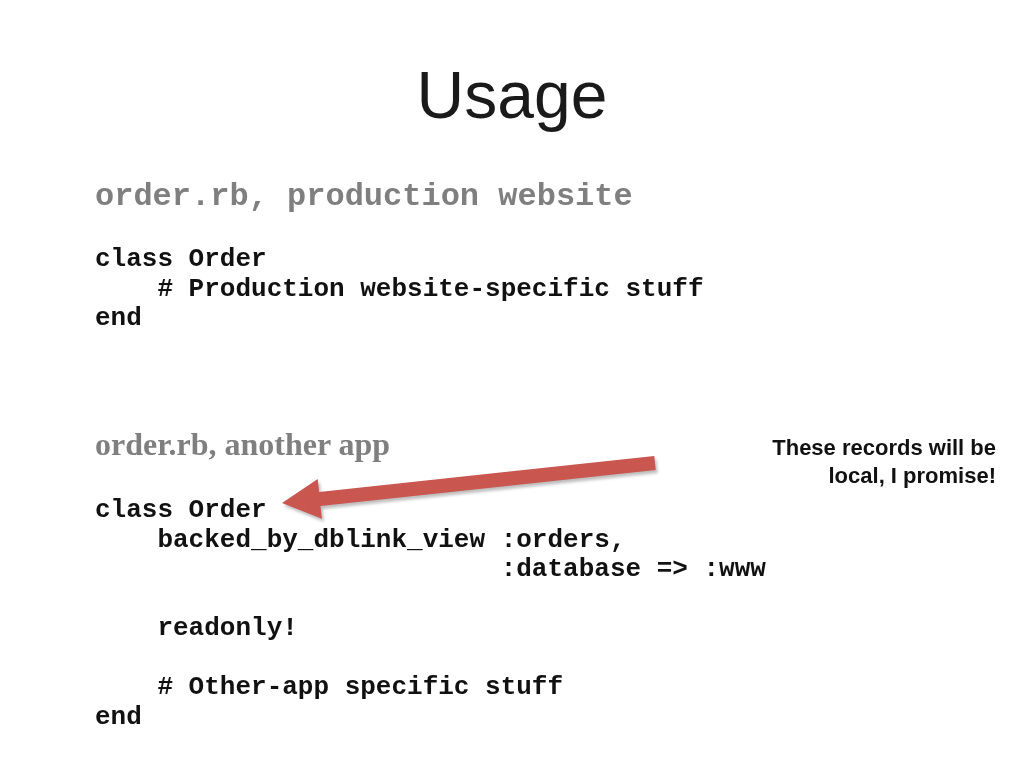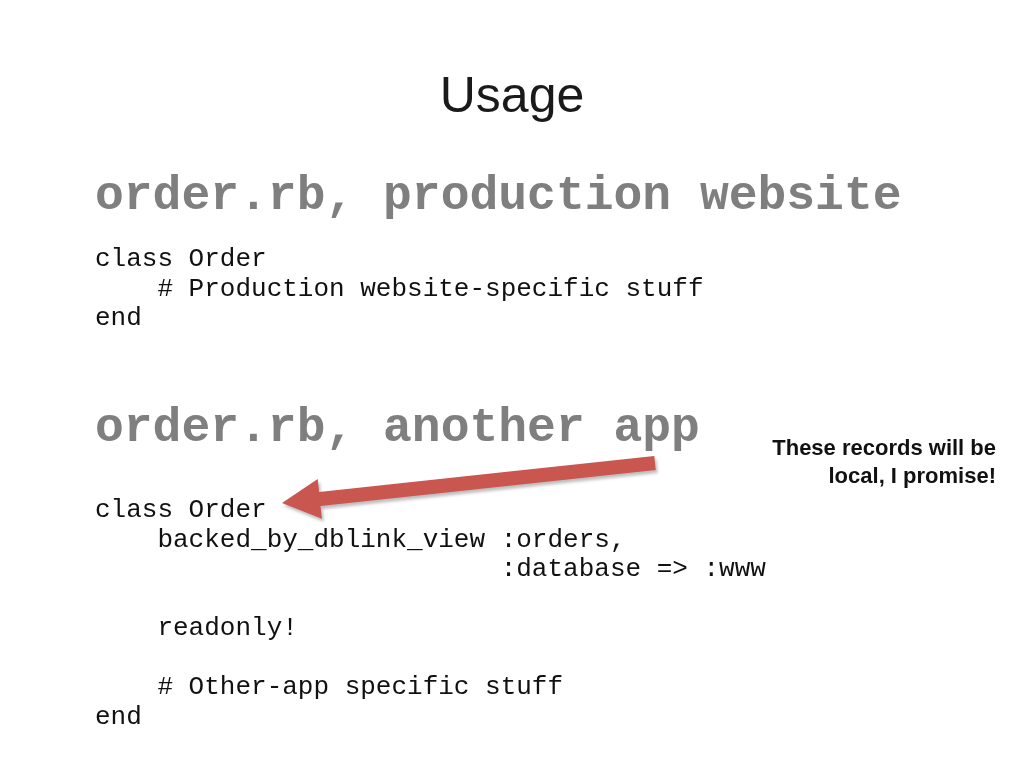--- a/index.html
+++ b/index.html
@@ -15,45 +15,45 @@
     overflow: hidden;
     font-family: "Liberation Sans", sans-serif;
   }
   .slide-title {
     position: absolute;
     top: 66px;
     left: 0;
     width: 1024px;
     text-align: center;
     font-family: "Liberation Sans", sans-serif;
-    font-size: 50px;
+    font-size: 66px;
     font-weight: 400;
     line-height: 58px;
     color: #1a1a1a;
     margin: 0;
   }
   .code-heading {
     position: absolute;
     left: 95px;
     font-family: "Liberation Mono", monospace;
-    font-size: 48px;
+    font-size: 32px;
     font-weight: 700;
     line-height: 41px;
     color: #7f7f7f;
     white-space: pre;
   }
   .heading-1 { top: 176px; }
-  .heading-2 { top: 408px; }
+  .heading-2 { top: 424px; font-family: Liberation Serif, serif; }
   .code-block {
     position: absolute;
     left: 95px;
     margin: 0;
     font-family: "Liberation Mono", monospace;
     font-size: 26px;
-    font-weight: 400;
+    font-weight: 700;
     line-height: 29.5px;
     color: #111111;
     white-space: pre;
   }
   .code-1 { top: 245px; }
   .code-2 { top: 496px; }
   .callout-arrow {
     position: absolute;
     left: 265px;
     top: 435px;

